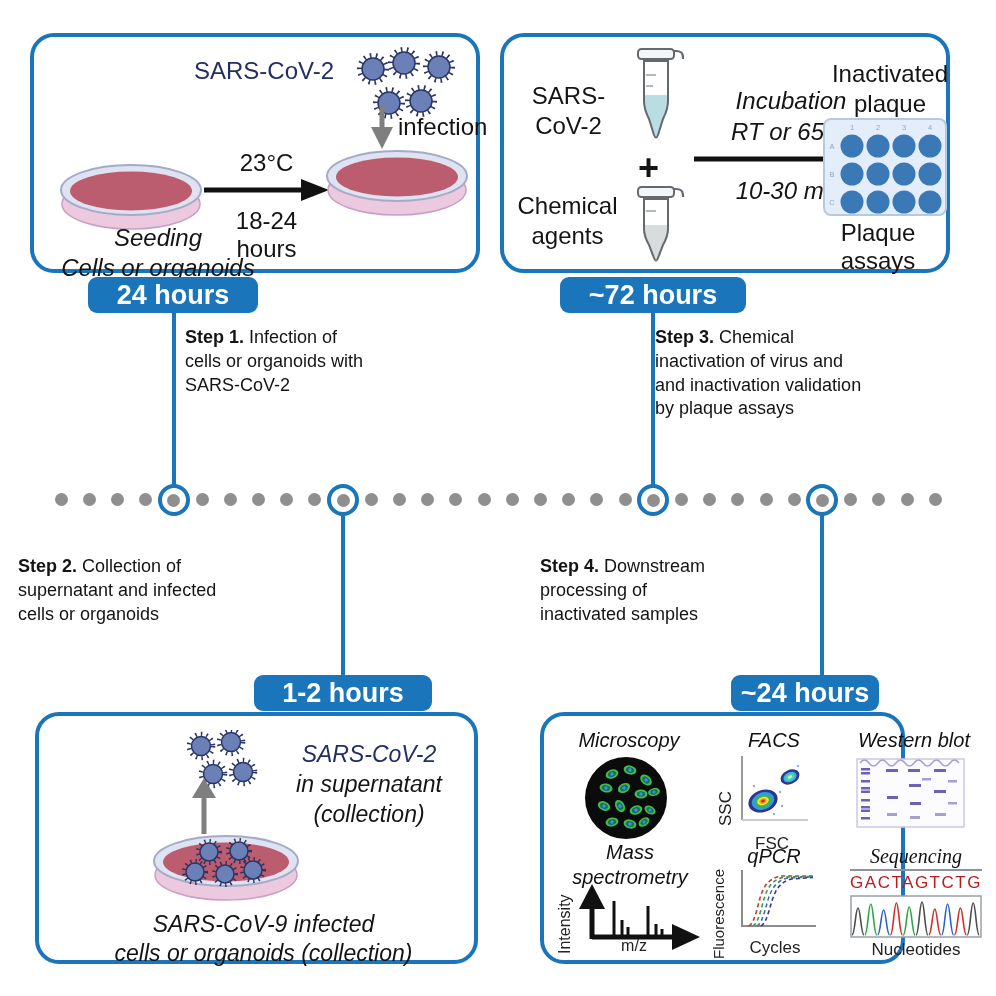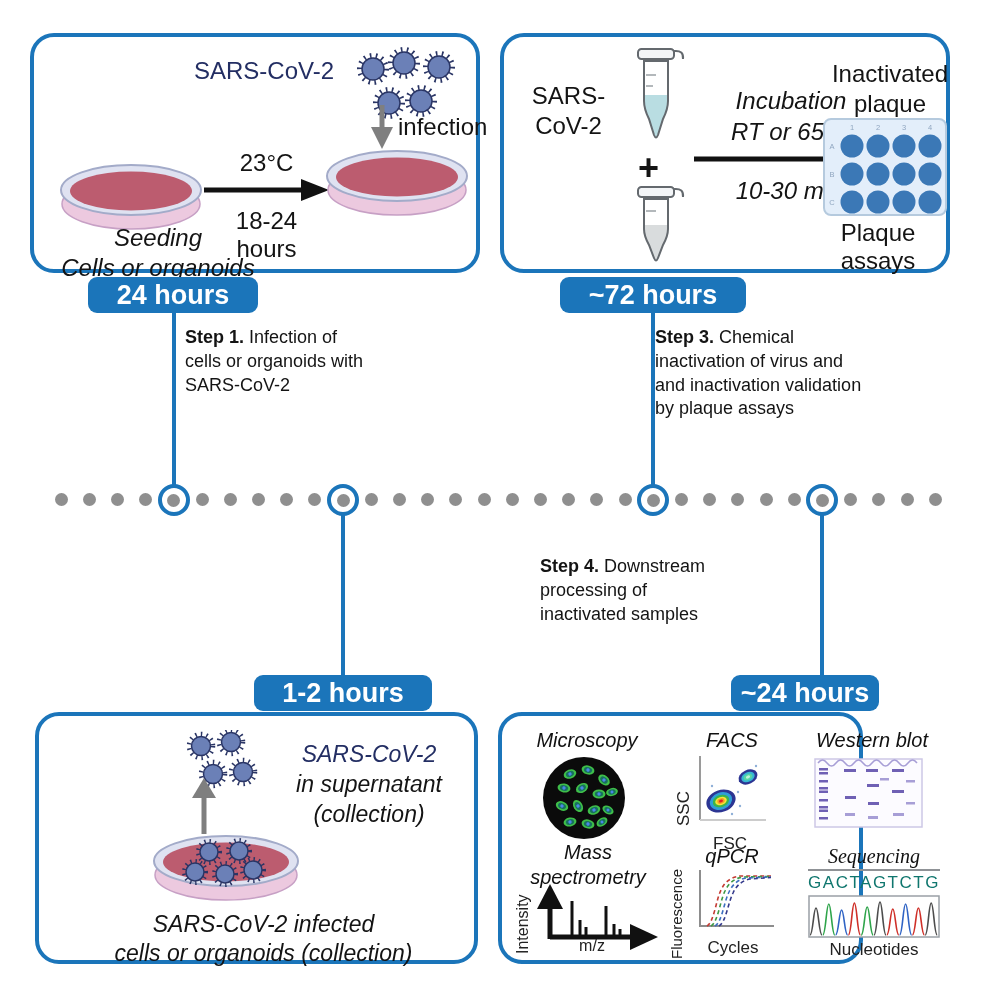--- a/index.html
+++ b/index.html
@@ -5,21 +5,21 @@
   :root{
     --blue:#1b75ba; --navy:#232e63; --dot:#8f8f8f; --arrow:#7f7f7f; --ink:#141414;
   }
   html,body{margin:0;padding:0;background:#fff;}
   .canvas{position:relative;width:996px;height:996px;background:#fff;overflow:hidden;
           font-family:"Liberation Sans",sans-serif;color:var(--ink);}
   .panel{position:absolute;border:4px solid var(--blue);border-radius:24px;background:#fff;box-sizing:border-box;}
   #p1{left:30px;top:33px;width:450px;height:240px;}
   #p2{left:500px;top:33px;width:450px;height:240px;}
   #p3{left:35px;top:712px;width:443px;height:252px;}
-  #p4{left:498px;top:712px;width:365px;height:252px;}
+  #p4{left:540px;top:712px;width:365px;height:252px;}
   .abs{position:absolute;}
   .pre{white-space:pre-line;}
   .navy{color:var(--navy);}
   .it{font-style:italic;}
   .ctr{text-align:center;}
   .badge{position:absolute;background:var(--blue);color:#fff;font-weight:bold;font-size:27px;
          line-height:36px;height:36px;text-align:center;border-radius:9px;z-index:3;}
   .vline{position:absolute;width:4px;background:var(--blue);z-index:1;}
   .step{position:absolute;font-size:18px;line-height:1.32;}
   .step b{font-weight:bold;}
@@ -28,21 +28,21 @@
   .tl-circle{position:absolute;top:0;width:24px;height:24px;border:4px solid var(--blue);
              border-radius:50%;background:#fff;z-index:2;}
   .tl-circle::after{content:"";position:absolute;left:5.5px;top:5.5px;width:13px;height:13px;
              border-radius:50%;background:var(--dot);}
   .lbl24{font-size:24px;}
   .lbl23{font-size:23px;}
   .rot{position:absolute;transform:rotate(-90deg);transform-origin:0 0;white-space:nowrap;font-size:16px;color:#222;}
   .tech-label{position:absolute;font-style:italic;font-size:20px;text-align:center;line-height:1.25;color:#111;}
   .tiny-ax{position:absolute;font-size:17px;text-align:center;color:#222;}
   .seq-line{position:absolute;height:2px;background:#8f9296;}
-  .seq-letters{position:absolute;font-size:17px;letter-spacing:1.5px;text-align:center;color:#0f766e;}
+  .seq-letters{position:absolute;font-size:17px;letter-spacing:1.5px;text-align:center;color:#b91c1c;}
 </style>
 </head>
 <body>
 
 <div class="canvas">
 
   <div class="panel" id="p1">
     <div class="abs lbl24 navy" style="left:160px;top:20px;">SARS-CoV-2</div>
 
     <svg class="abs" style="left:313px;top:10px;" width="115" height="92" viewBox="0 0 115 92">
@@ -113,20 +113,22 @@
 
     <div class="abs" style="left:134px;top:110px;font-size:36px;font-weight:600;">+</div>
 
     <svg class="abs" style="left:122px;top:146px;" width="60" height="88" viewBox="0 0 60 88">
       <path d="M18,42 L18,46 Q18,53 23,62 L28,75 Q30,80 32,75 L37,62 Q42,53 42,46 L42,42 Z" fill="#d9dcdd"></path>
       <path d="M18,16 L18,46 Q18,53 23,62 L28,75 Q30,80 32,75 L37,62 Q42,53 42,46 L42,16 Z" fill="none" stroke="#64696e" stroke-width="2"></path>
       <rect x="12" y="4" width="36" height="10" rx="3.5" fill="#f3f5f7" stroke="#64696e" stroke-width="2"></rect>
       <path d="M48,6 q10,-1 9,8" fill="none" stroke="#64696e" stroke-width="2"></path>
       <line x1="20" y1="28" x2="30" y2="28" stroke="#9aa0a5" stroke-width="1.5"></line>
     </svg>
+    <div class="abs ctr lbl24 pre" style="left:6px;top:154px;width:115px;line-height:1.25;">Chemical
+agents</div>
 
     <div class="abs ctr it lbl24 pre" style="left:192px;top:48px;width:190px;line-height:1.3;">Incubation
 RT or 65°C</div>
     <svg class="abs" style="left:188px;top:108px;" width="195" height="28" viewBox="0 0 195 28">
       <line x1="2" y1="14" x2="168" y2="14" stroke="#111" stroke-width="5"></line>
       <polygon points="195,14 165,2 165,26" fill="#111"></polygon>
     </svg>
     <div class="abs ctr it lbl24" style="left:205px;top:140px;width:160px;">10-30 min</div>
 
     <div class="abs ctr lbl24 pre" style="left:325px;top:22px;width:122px;line-height:1.25;">Inactivated
@@ -172,20 +174,25 @@
   <div class="step" style="left:185px;top:326px;width:310px;">
     <b>Step 1.</b> <span class="pre">Infection of
 cells or organoids with
 SARS-CoV-2</span>
   </div>
   <div class="step" style="left:655px;top:326px;width:312px;">
     <b>Step 3.</b> <span class="pre">Chemical
 inactivation of virus and
 and inactivation validation
 by plaque assays</span>
+  </div>
+  <div class="step" style="left:18px;top:555px;width:340px;">
+    <b>Step 2.</b> <span class="pre">Collection of
+supernatant and infected
+cells or organoids</span>
   </div>
   <div class="step" style="left:540px;top:555px;width:320px;">
     <b>Step 4.</b> <span class="pre">Downstream
 processing of
 inactivated samples</span>
   </div>
 
   <div id="timeline">
       <div class="tl-dot" style="left: 54.5px;"></div>
       <div class="tl-dot" style="left: 82.7px;"></div>
@@ -275,21 +282,21 @@
       <g transform="translate(76,54)">
           <circle r="11" fill="none" stroke="#2a3565" stroke-width="4" stroke-dasharray="1.4 3.8"></circle>
           <circle r="9" fill="#6b80b7" stroke="#2a3565" stroke-width="1.5"></circle>
         </g>
       <g transform="translate(104,50)">
           <circle r="11" fill="none" stroke="#2a3565" stroke-width="4" stroke-dasharray="1.4 3.8"></circle>
           <circle r="9" fill="#6b80b7" stroke="#2a3565" stroke-width="1.5"></circle>
         </g>
     </svg>
 
-    <div class="abs ctr it lbl23 pre" style="left:12px;top:194px;width:425px;line-height:1.25;">SARS-CoV-2 infected
+    <div class="abs ctr it lbl23 pre" style="left:12px;top:194px;width:425px;line-height:1.25;">SARS-CoV-9 infected
 cells or organoids (collection)</div>
   </div>
 
   <div class="panel" id="p4">
 
     <div class="tech-label" style="left:18px;top:12px;width:134px;">Microscopy</div>
     <svg class="abs" style="left:40px;top:40px;" width="84" height="84" viewBox="0 0 84 84">
       <circle cx="42" cy="42" r="41" fill="#0b0b0b"></circle>
       <g>
         <g transform="translate(28,18) rotate(-20)">

